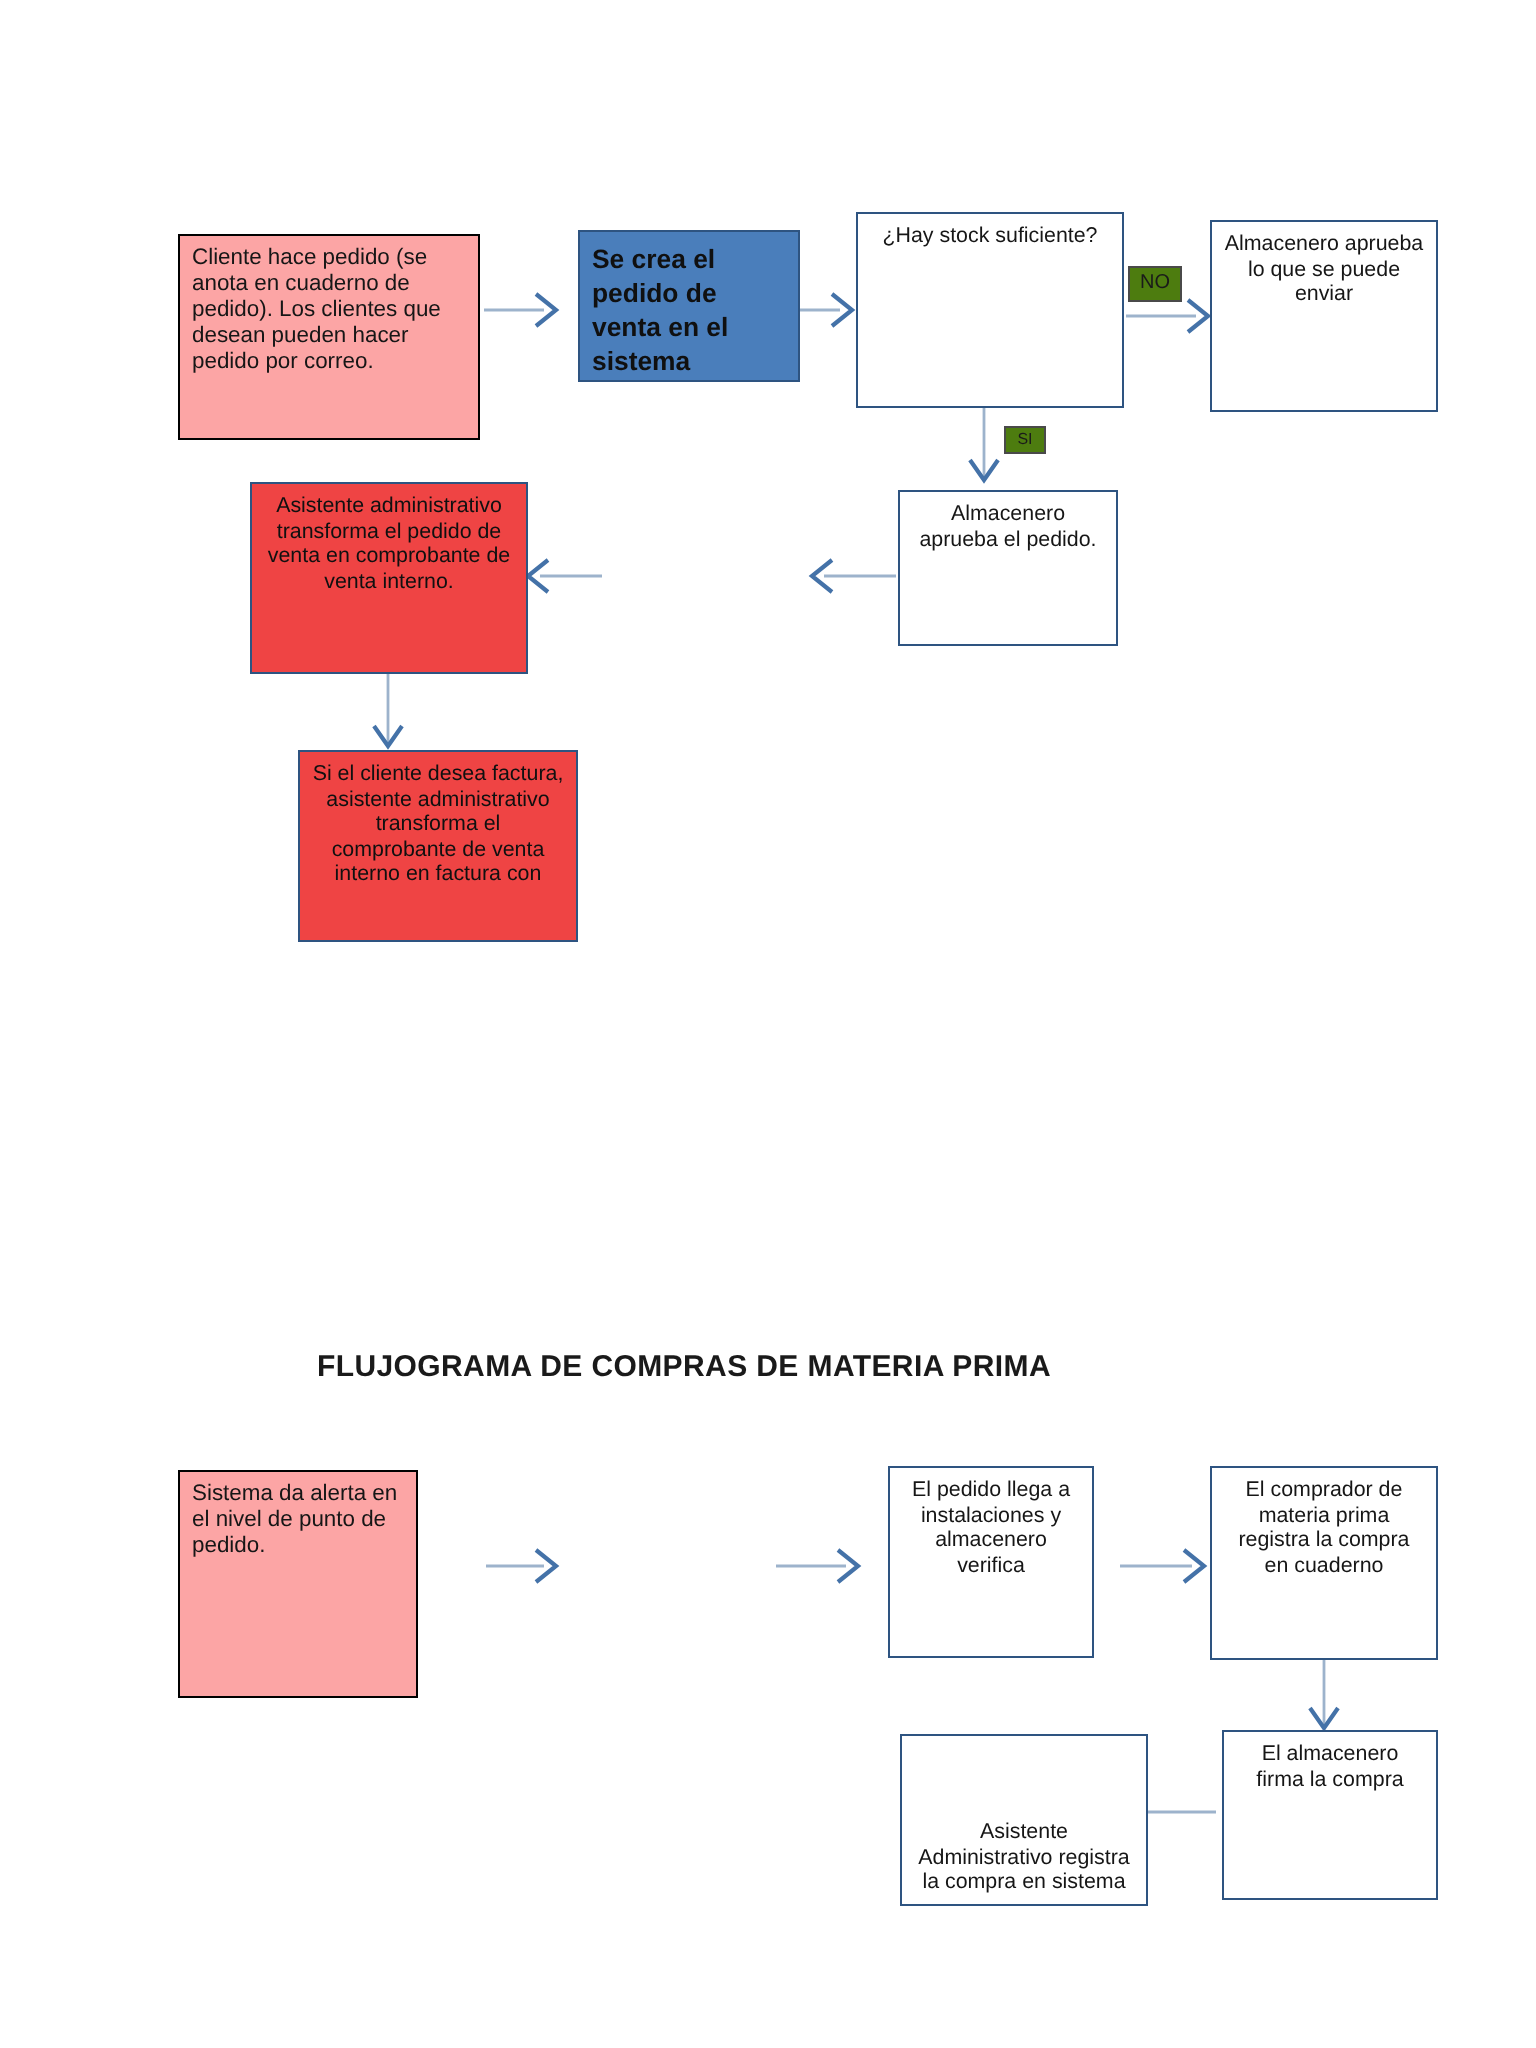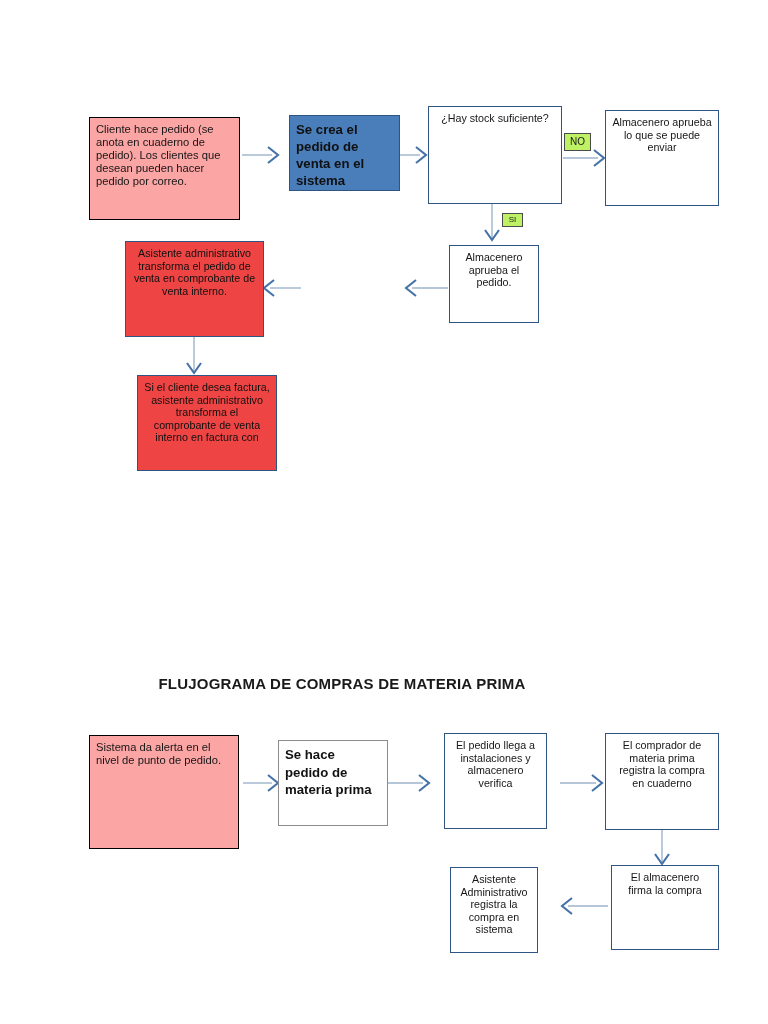--- a/index.html
+++ b/index.html
@@ -99,21 +99,21 @@
     border: 1.9px solid #2e5481;
     text-align: center;
     font-size: 10.7px;
     color: #101010;
   }
 
   
   .edge-label {
     position: absolute;
     box-sizing: border-box;
-    background: #bef264;
+    background: #4d7c0f;
     border: 1.3px solid #4a4a4a;
     font-size: 10px;
     color: #1a1a1a;
     display: flex;
     align-items: center;
     justify-content: center;
     line-height: 1;
   }
   .edge-label.small { font-size: 8px; }
 
@@ -166,30 +166,30 @@
   </div>
 
   <div class="node plain-navy" style="left:605px; top:110px; width:114px; height:96px;">
     <span class="txt">Almacenero aprueba lo que se puede enviar</span>
   </div>
 
   <div class="edge-label" style="left:564px; top:133px; width:27px; height:18px;">NO</div>
 
   <div class="edge-label small" style="left:502px; top:213px; width:21px; height:14px;">SI</div>
 
-  <div class="node plain-navy" style="left:449px; top:245px; width:90px; height:78px;">
+  <div class="node plain-navy" style="left:449px; top:245px; width:110px; height:78px;">
     <span class="txt">Almacenero aprueba el pedido.</span>
   </div>
 
 
   <div class="node blue-plain" style="left:125px; top:241px; width:139px; height:96px;">
     <span class="txt">Asistente administrativo transforma el pedido de venta en comprobante de venta interno.</span>
   </div>
 
-  <div class="node blue-plain" style="left:137px; top:375px; width:140px; height:96px;">
+  <div class="node blue-plain" style="left:149px; top:375px; width:140px; height:96px;">
     <span class="txt">Si el cliente desea factura, asistente administrativo transforma el comprobante de venta interno en factura con</span>
   </div>
 
   <div class="chart-title" style="left:0; top:675px; width:684px;">FLUJOGRAMA DE COMPRAS DE MATERIA PRIMA</div>
 
   <div class="conn" style="left:0; top:700px; width:768px; height:324px;">
     <svg width="768" height="324" viewBox="0 0 768 324">
 
       <line x1="243" y1="83" x2="272" y2="83" stroke="#9db3cc" stroke-width="1.4"></line>
       <polyline points="268,75 278,83 268,91" fill="none" stroke="#4472a8" stroke-width="2.1"></polyline>
@@ -201,37 +201,34 @@
       <polyline points="592,75 602,83 592,91" fill="none" stroke="#4472a8" stroke-width="2.1"></polyline>
 
       <line x1="662" y1="130" x2="662" y2="162" stroke="#9db3cc" stroke-width="1.4"></line>
       <polyline points="655,154 662,164 669,154" fill="none" stroke="#4472a8" stroke-width="2.1"></polyline>
 
       <line x1="608" y1="206" x2="568" y2="206" stroke="#9db3cc" stroke-width="1.4"></line>
       <polyline points="572,198 562,206 572,214" fill="none" stroke="#4472a8" stroke-width="2.1"></polyline>
     </svg>
   </div>
 
-  <div class="node plain-black" style="left:89px; top:735px; width:150px; height:114px;">
+  <div class="node plain-black" style="left:89px; top:735px; width:120px; height:114px;">
     <span class="txt">Sistema da alerta en el nivel de punto de pedido.</span>
   </div>
 
-  <div class="node plain-gray" style="left:278px; top:740px; width:110px; height:86px;">
-    <span class="txt">Se hace pedido de materia prima</span>
-  </div>
 
   <div class="node plain-navy" style="left:444px; top:733px; width:103px; height:96px;">
     <span class="txt">El pedido llega a instalaciones y almacenero verifica</span>
   </div>
 
   <div class="node plain-navy" style="left:605px; top:733px; width:114px; height:97px;">
     <span class="txt">El comprador de materia prima registra la compra en cuaderno</span>
   </div>
 
   <div class="node plain-navy" style="left:611px; top:865px; width:108px; height:85px;">
     <span class="txt">El almacenero firma la compra</span>
   </div>
 
-  <div class="node plain-navy" style="left:450px; top:867px; width:88px; height:86px;">
+  <div class="node plain-navy" style="left:450px; top:867px; width:124px; height:86px;align-items:flex-end;">
     <span class="txt">Asistente Administrativo registra la compra en sistema</span>
   </div>
 
 </div>
 
 </body></html>

